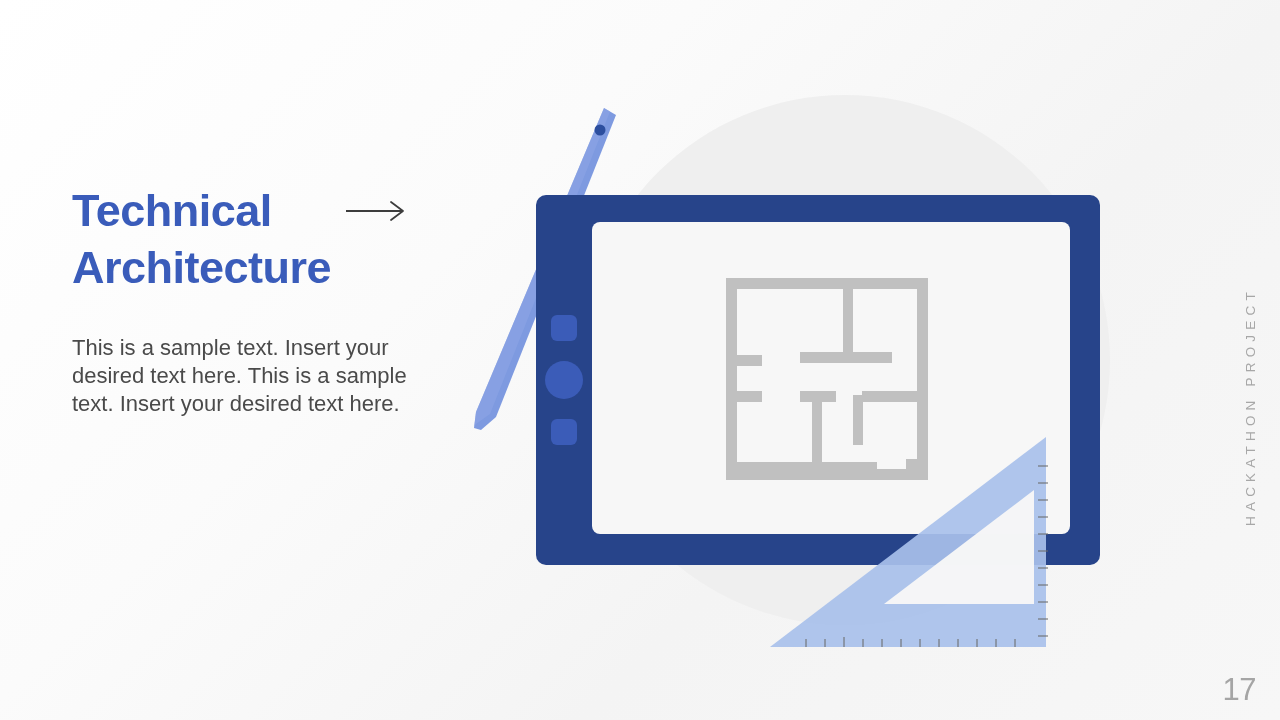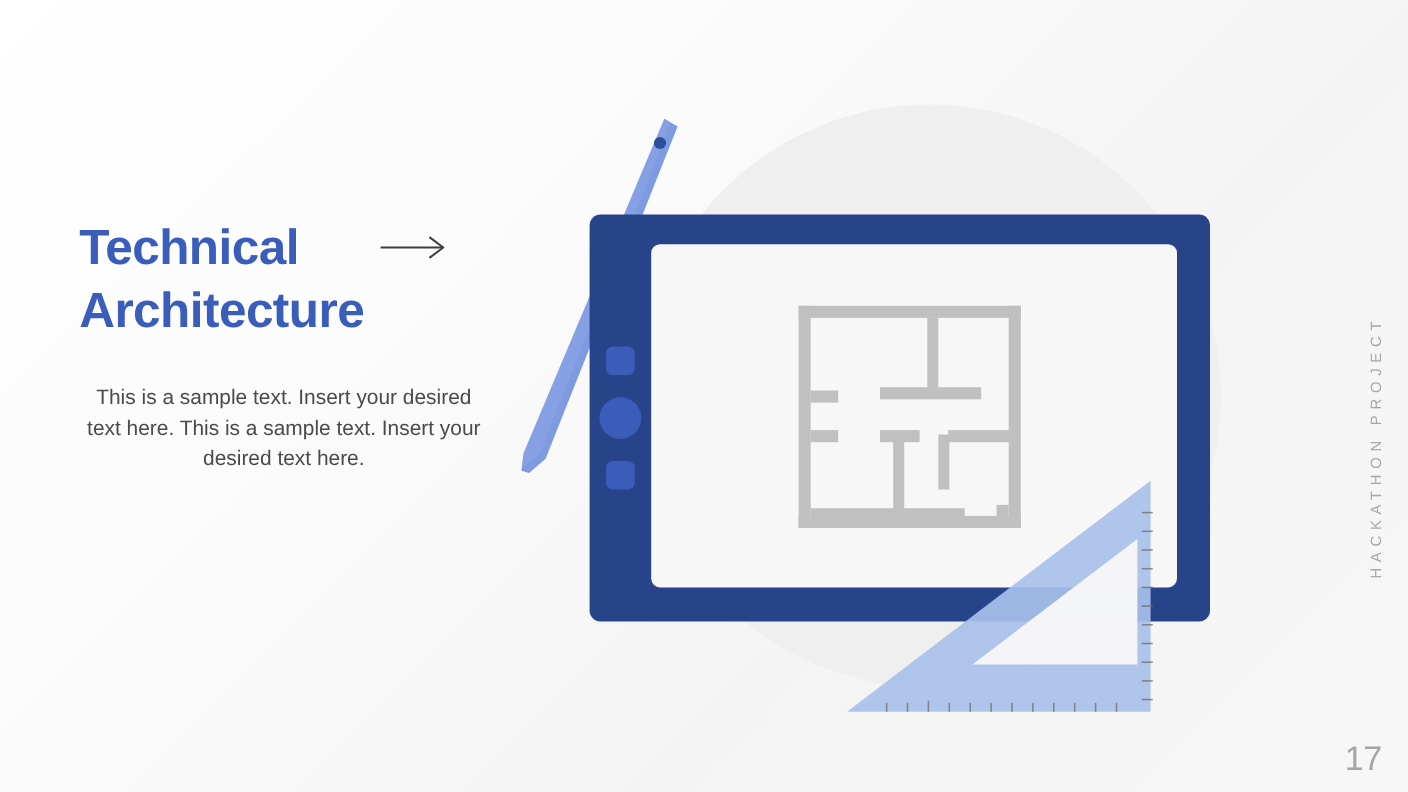--- a/index.html
+++ b/index.html
@@ -24,21 +24,21 @@
     position:absolute;
     left:580px; top:95px;
     width:530px; height:530px;
     border-radius:50%;
     background:#efefef;
   }
 
   
   .text-col {
     position:absolute;
-    left:72px; top:196px;
+    left:72px; top:182px;
     width:400px;
   }
 
   .title-row { position:relative; }
 
   .slide-title {
     font-size:45px;
     font-weight:bold;
     line-height:57px;
     letter-spacing:-0.5px;
@@ -47,25 +47,24 @@
   }
 
   .title-arrow {
     position:absolute;
     left:273px; top:18px;
     width:64px; height:22px;
   }
 
   .body-text {
     margin-top:38px;
-    font-size:19px;
+    font-size:22px;
     line-height:28px;
     color:#4a4a4a;
     width:372px;
-    text-align:center;
   }
 
   
   .vert-label {
     position:absolute;
     right:22px; top:196px;
     height:330px;
     writing-mode:vertical-rl;
     transform:rotate(180deg);
     transform-origin:center;

